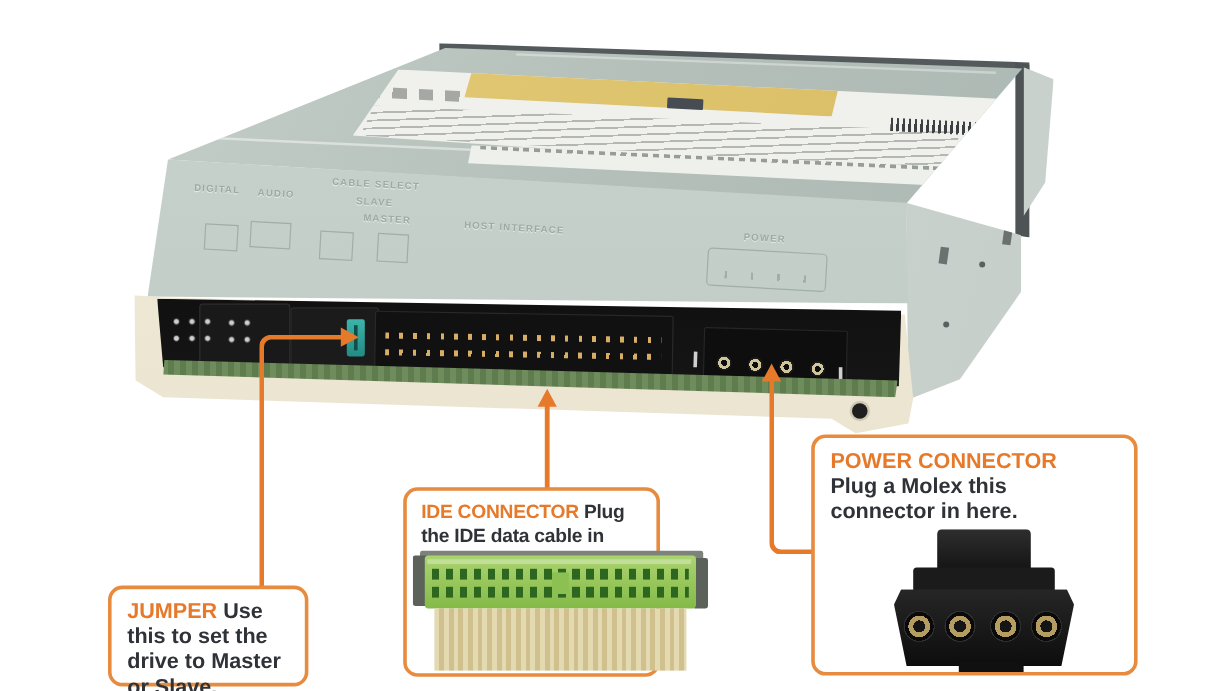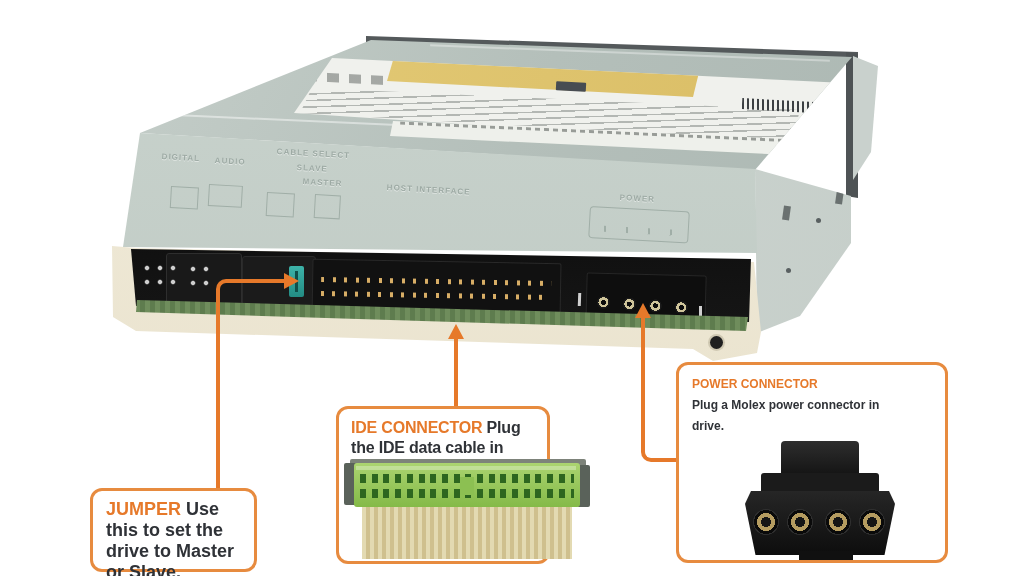--- a/index.html
+++ b/index.html
@@ -159,23 +159,23 @@
               <div class="abs" style="left:6px;top:26px;width:214px;height:9px;
                           background:repeating-linear-gradient(90deg,#2d661f 0 6px,transparent 6px 11.7px);"></div>
               <div class="abs" style="left:106px;top:14px;width:14px;height:18px;background:#8cc052;"></div>
           </div>
           <div class="abs" style="left:18px;top:54px;width:210px;height:52px;
                       background:repeating-linear-gradient(90deg,#e3dab2 0 4px,#cfc08e 4px 8px);"></div>
       </div>
   </div>
 
   <div class="callout-box" style="left:676px;top:362px;width:272px;height:201px;padding:9px 6px 0 13px;">
-      <div class="callout-text" style="font-size:12px;line-height:21px;max-width:195px;">
+      <div class="callout-text" style="font-size:18px;line-height:21px;max-width:195px;">
           <span class="callout-title" style="display:block;">POWER CONNECTOR</span>
-          <span>Plug a Molex power connector in drive.</span>
+          <span>Plug a Molex this connector in here.</span>
       </div>
       <div class="abs" style="left:36px;top:76px;width:206px;height:119px;overflow:hidden;">
           <div class="abs" style="left:66px;top:0;width:78px;height:38px;border-radius:4px 4px 2px 2px;
                       background:linear-gradient(180deg,#2e2e2e,#111);"></div>
           <div class="abs" style="left:46px;top:32px;width:118px;height:22px;background:#1b1b1b;border-radius:3px;"></div>
           <div class="abs" style="left:30px;top:50px;width:150px;height:64px;
                       clip-path:polygon(4% 0,96% 0,100% 20%,93% 100%,7% 100%,0 20%);
                       background:linear-gradient(180deg,#262626,#0d0d0d);"></div>
           <div class="abs dot" style="left:38px;top:68px;width:26px;height:26px;background:radial-gradient(circle,#151515 0 5px,#b59c60 5px 9px,#0a0a0a 9px 12px,#303030 12px 13px,transparent 13px);"></div>
           <div class="abs dot" style="left:72px;top:68px;width:26px;height:26px;background:radial-gradient(circle,#151515 0 5px,#b59c60 5px 9px,#0a0a0a 9px 12px,#303030 12px 13px,transparent 13px);"></div>

